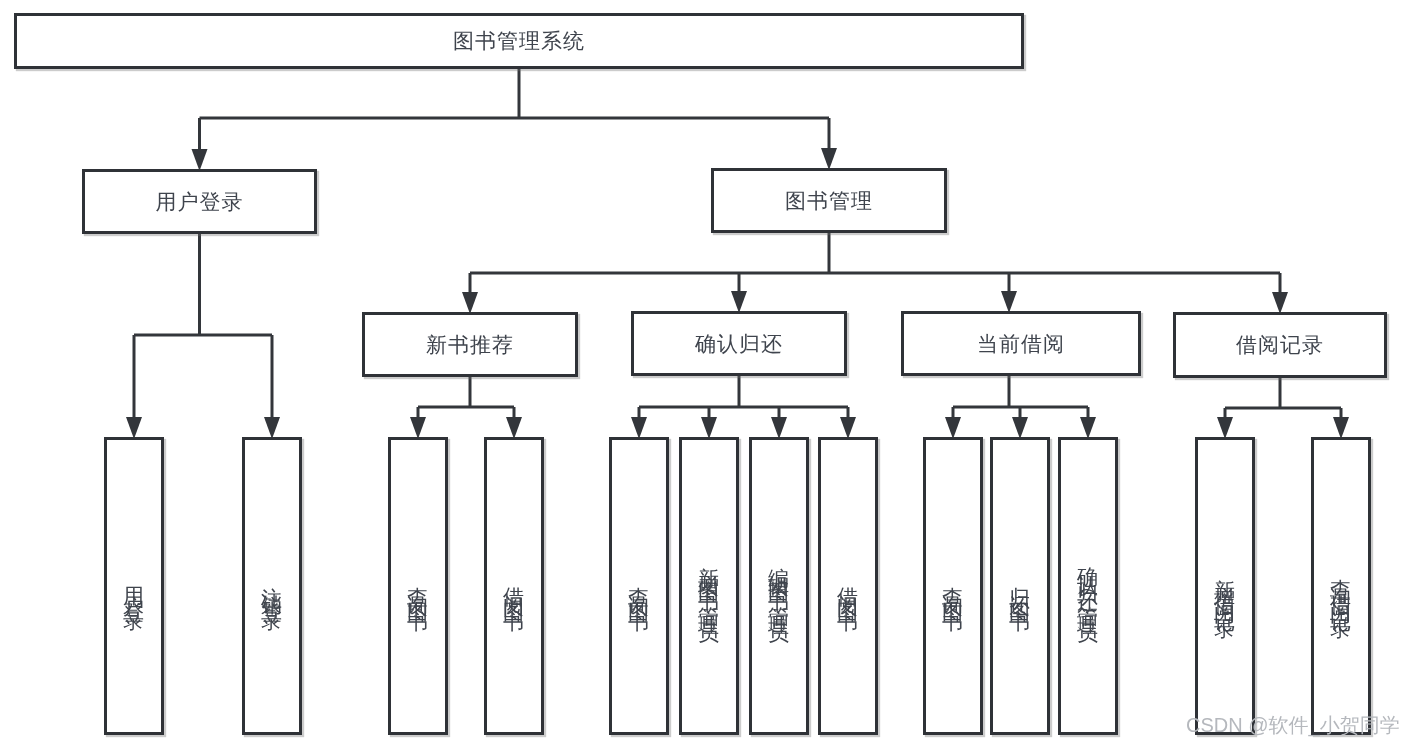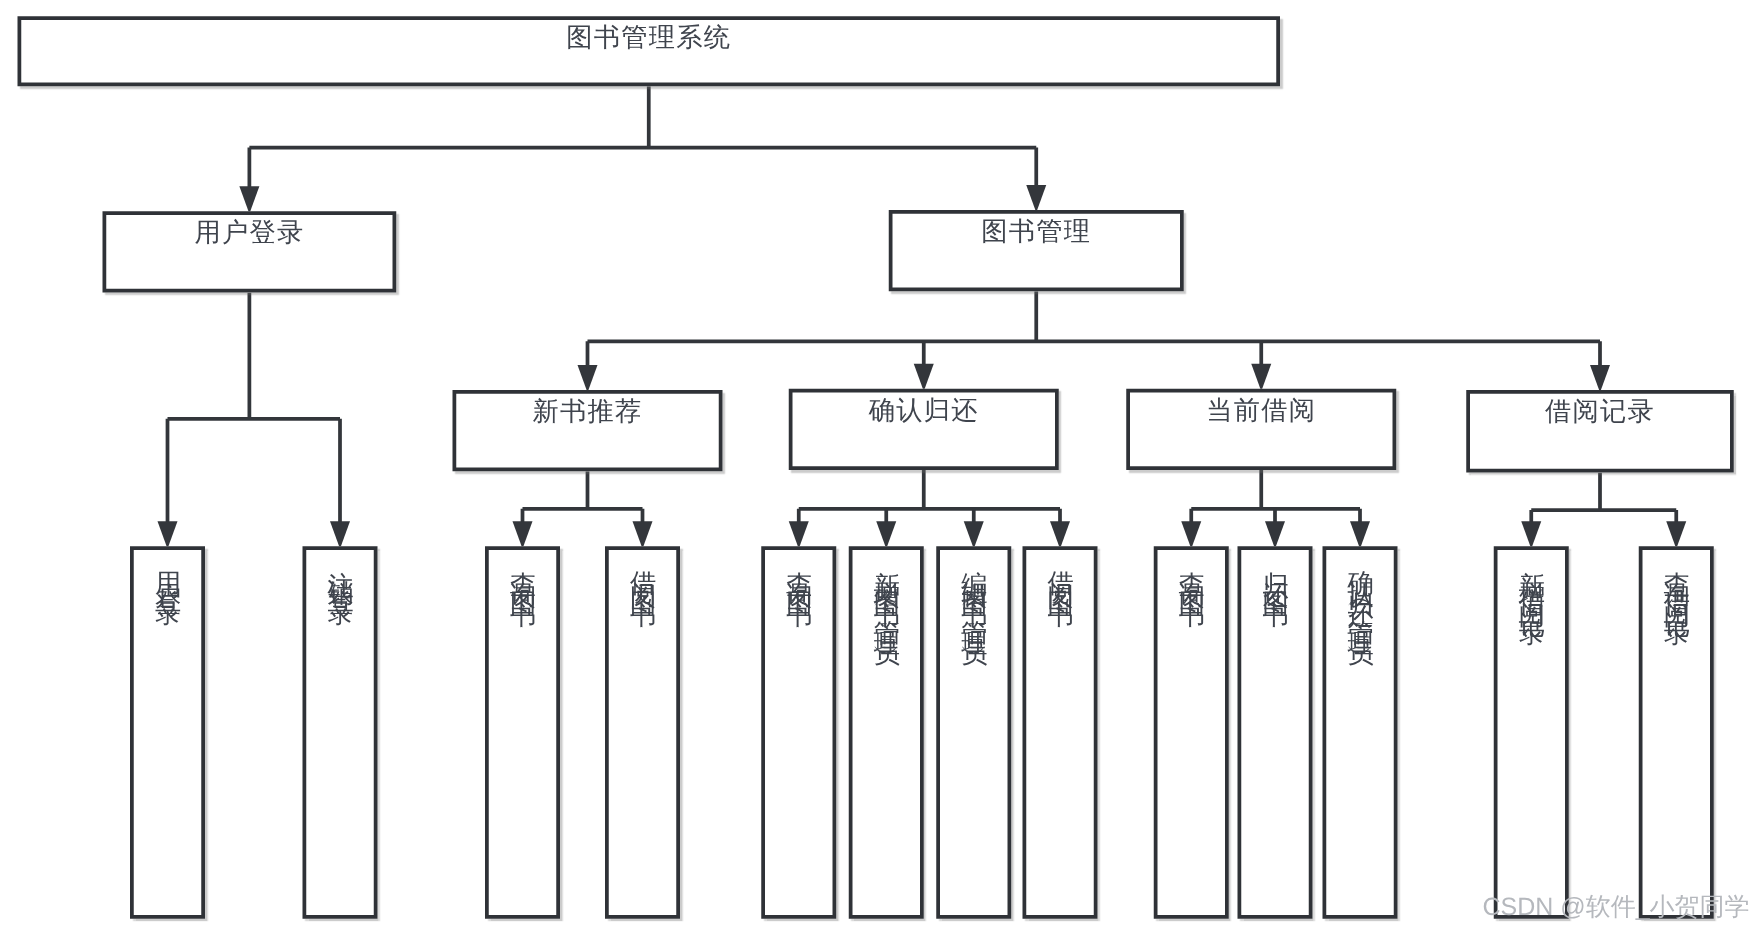--- a/index.html
+++ b/index.html
@@ -16,21 +16,21 @@
     left: 0; top: 0;
     width: 1405px; height: 747px;
     pointer-events: none;
   }
   .box {
     position: absolute;
     background: #ffffff;
     border: 3px solid #2f3237;
     box-sizing: border-box;
     display: flex;
-    align-items: flex-start;
+    align-items: center;
     justify-content: center;
     color: #3f444d;
     box-shadow: 2px 2px 1px rgba(110,110,110,0.35);
   }
   .h-box span {
     font-size: 21px;
     letter-spacing: 1px;
     white-space: nowrap;
   }
   .v-box span {
@@ -118,21 +118,21 @@
     </div>
     <div class="box h-box" style="left: 711px; top: 168px; width: 236px; height: 65px;">
       <span>图书管理</span>
     </div>
     <div class="box h-box" style="left: 362px; top: 312px; width: 216px; height: 65px;">
       <span>新书推荐</span>
     </div>
     <div class="box h-box" style="left: 631px; top: 311px; width: 216px; height: 65px;">
       <span>确认归还</span>
     </div>
-    <div class="box h-box" style="left: 901px; top: 311px; width: 216px; height: 65px;">
+    <div class="box h-box" style="left: 901px; top: 311px; width: 240px; height: 65px;">
       <span>当前借阅</span>
     </div>
     <div class="box h-box" style="left: 1173px; top: 312px; width: 214px; height: 66px;">
       <span>借阅记录</span>
     </div>
     <div class="box v-box" style="left: 104px; top: 437px; width: 60px; height: 298px;">
       <span>用户登录</span>
     </div>
     <div class="box v-box" style="left: 242px; top: 437px; width: 60px; height: 298px;">
       <span>注销登录</span>

